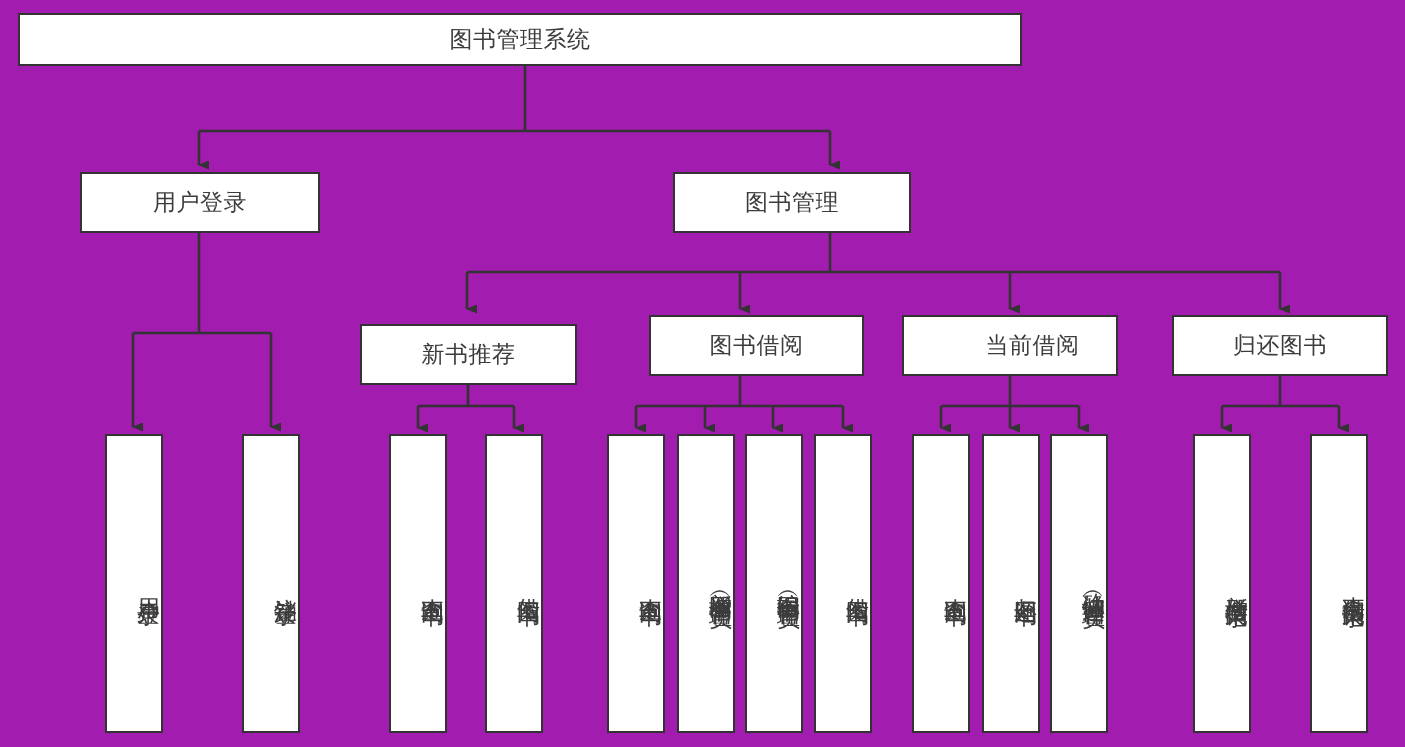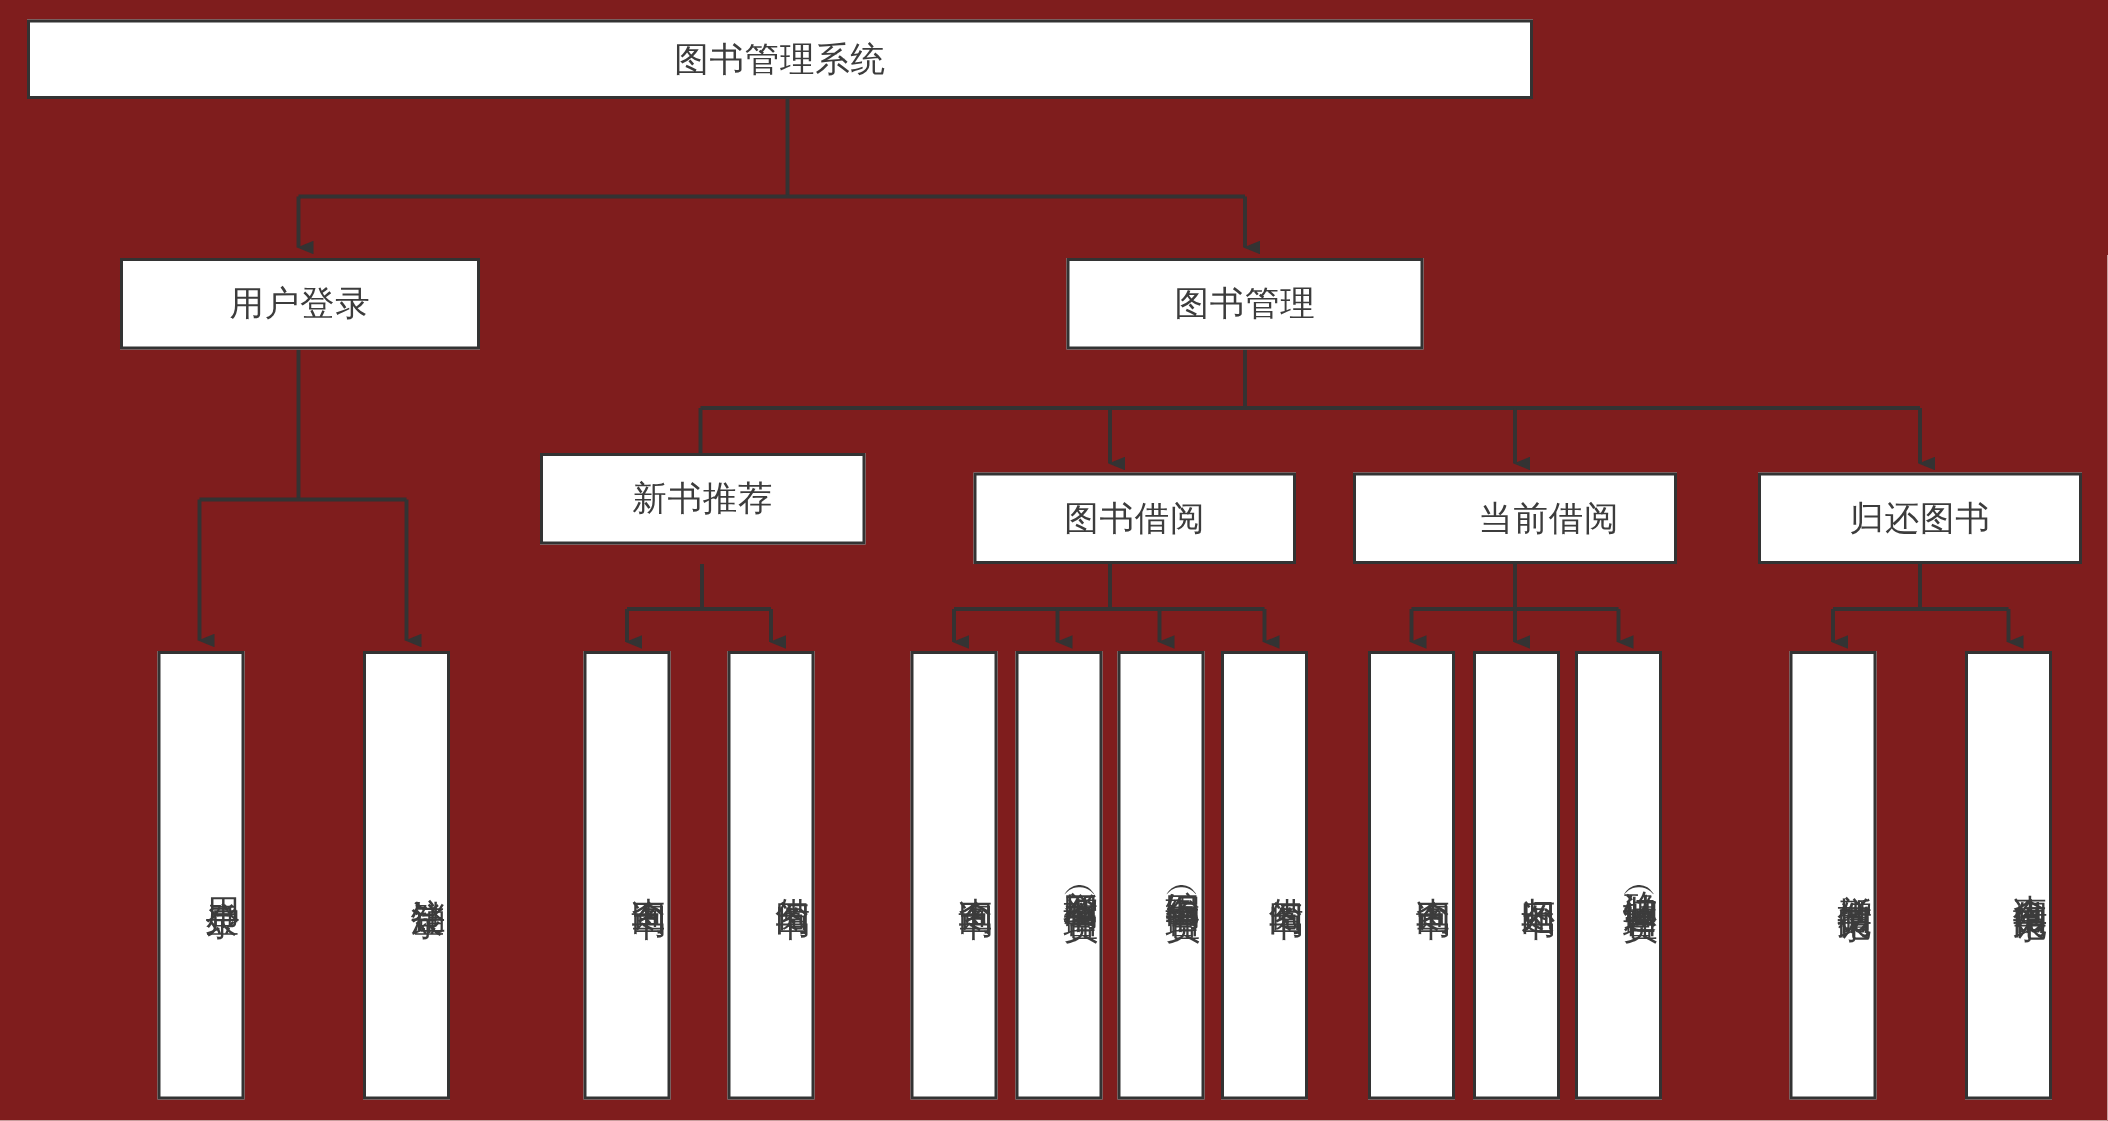--- a/index.html
+++ b/index.html
@@ -8,21 +8,21 @@
     padding: 0;
     background: #ffffff;
   }
   body {
     font-family: "Liberation Sans", "DejaVu Sans", sans-serif;
   }
   #diagram-root {
     position: relative;
     width: 1405px;
     height: 747px;
-    background: #7f1d1d;
+    background: #a21caf;
     overflow: hidden;
   }
   #connector-layer {
     position: absolute;
     left: 0;
     top: 0;
     width: 1405px;
     height: 747px;
     pointer-events: none;
   }
@@ -144,25 +144,25 @@
   </svg>
 
   <div class="node horizontal" style="left:18px; top:13px; width:1004px; height:53px;">
     <span class="label">图书管理系统</span>
   </div>
 
   <div class="node horizontal" style="left:80px; top:172px; width:240px; height:61px;">
     <span class="label">用户登录</span>
   </div>
 
-  <div class="node horizontal" style="left:711px; top:172px; width:238px; height:61px;">
+  <div class="node horizontal" style="left:673px; top:172px; width:238px; height:61px;">
     <span class="label">图书管理</span>
   </div>
 
-  <div class="node horizontal" style="left:360px; top:302px; width:217px; height:61px;">
+  <div class="node horizontal" style="left:360px; top:324px; width:217px; height:61px;">
     <span class="label">新书推荐</span>
   </div>
 
   <div class="node horizontal" style="left:633px; top:315px; width:215px; height:61px;margin-left:16px;">
     <span class="label">图书借阅</span>
   </div>
 
   <div class="node horizontal" style="left:902px; top:315px; width:216px; height:61px;padding-left:45px;">
     <span class="label">当前借阅</span>
   </div>

